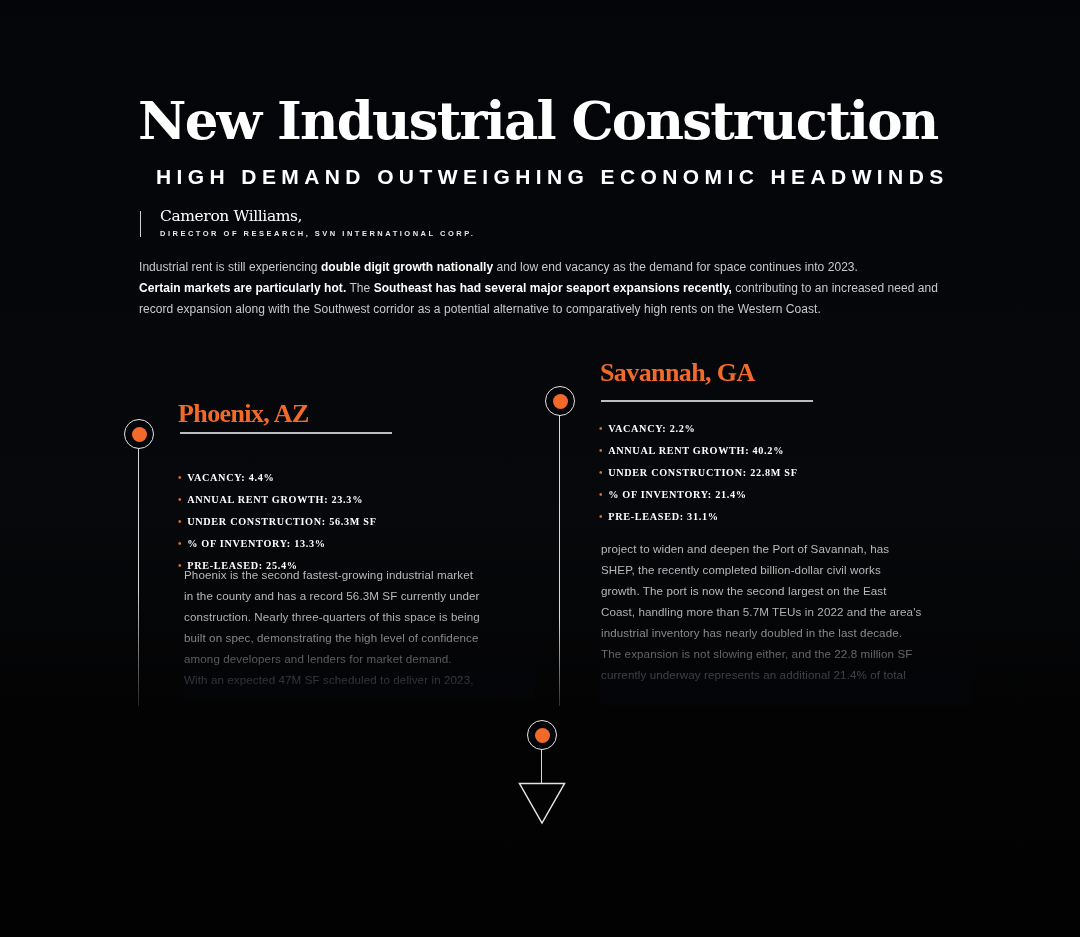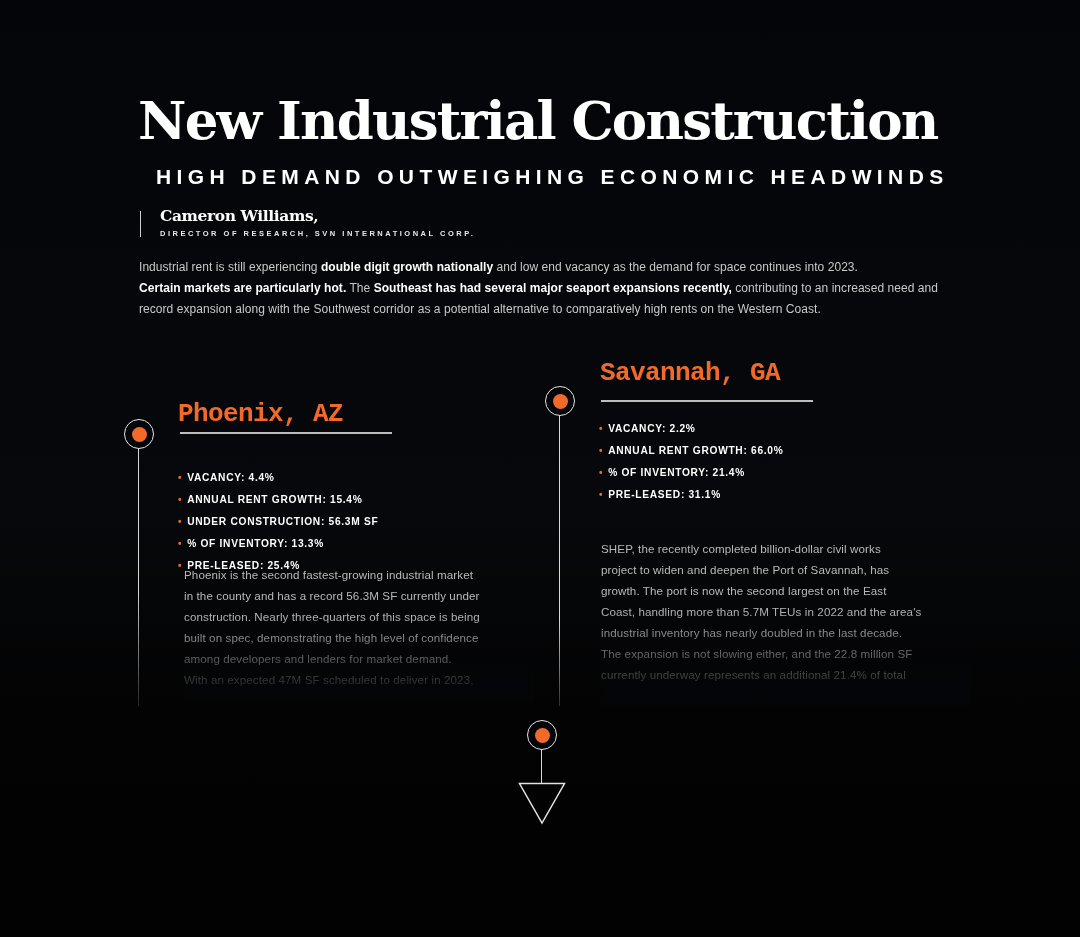--- a/index.html
+++ b/index.html
@@ -24,21 +24,21 @@
       position: absolute; left: 139px; top: 165px;
       font-family: "Liberation Sans", sans-serif; font-weight: bold;
       font-size: 21px; letter-spacing: 5.4px; color: #ffffff;
       white-space: nowrap; line-height: 24px; margin-left: 17px;
     }
     .author-bar {
       position: absolute; left: 140px; top: 211px; width: 1px; height: 26px; background: #cfcfcf;
     }
     .author-name {
       position: absolute; left: 160px; top: 206px;
-      font-family: "DejaVu Serif", serif; font-weight: bold; font-size: 15.5px;
+      font-family: "DejaVu Serif", serif; font-weight: normal; font-size: 15.5px;
       letter-spacing: -0.4px; color: #ffffff; white-space: nowrap; line-height: 20px;
     }
     .author-role {
       position: absolute; left: 160px; top: 229px;
       font-family: "Liberation Sans", sans-serif; font-weight: bold; font-size: 7.5px;
       letter-spacing: 2.5px; color: #e8e8e8; white-space: nowrap; line-height: 10px;
     }
 
     .intro {
       position: absolute; left: 139px; top: 257px; width: 830px;
@@ -53,28 +53,28 @@
       position: absolute; width: 30px; height: 30px; border-radius: 50%;
       border: 1.5px solid #e4e4e4; background: #040508;
     }
     .node .dot {
       position: absolute; left: 50%; top: 50%; width: 15px; height: 15px;
       margin-left: -7.5px; margin-top: -7.5px; border-radius: 50%; background: #f26a2a;
     }
     .arrow { position: absolute; left: 518px; top: 782px; }
 
     .city {
-      position: absolute; font-family: Liberation Mono, monospace; font-weight: bold;
+      position: absolute; font-family: Liberation Serif, serif; font-weight: bold;
       font-size: 26px; color: #f26a2a; letter-spacing: -0.6px; white-space: nowrap;
       line-height: 32px;
     }
     .rule { position: absolute; height: 1.5px; background: #bdbdbd; }
     .stats { position: absolute; list-style: none; }
     .stats li {
-      font-family: Liberation Sans, sans-serif; font-weight: bold; font-size: 10.2px;
+      font-family: Liberation Serif, serif; font-weight: bold; font-size: 10.2px;
       letter-spacing: 0.7px; color: #ffffff; height: 22px; line-height: 22px; white-space: nowrap;
     }
     .stats li .bullet { color: #f26a2a; margin-right: 5px; font-size: 10px; }
 
     .body-text {
       position: absolute; font-family: "Liberation Sans", sans-serif; font-size: 11.6px;
       line-height: 21px; color: #b9b9b9; letter-spacing: 0.1px;
     }
     .clip { position: absolute; overflow: hidden; }
     .fade {
@@ -113,49 +113,50 @@
   </div>
   <div class="tl-line" style="left:541px; top:749px; height:34px;"></div>
   <svg class="arrow" width="48" height="44" viewBox="0 0 48 44">
     <polygon points="1.5,1.5 46.5,1.5 24,41" fill="none" stroke="#e4e4e4" stroke-width="1.5"></polygon>
   </svg>
 
   <div class="city" style="left:178px; top:398px;">Phoenix, AZ</div>
   <div class="rule" style="left:180px; top:432px; width:212px;"></div>
   <ul class="stats" style="left:178px; top:450px;margin-top:17px;">
     <li><span class="bullet">•</span><span>VACANCY</span>: <span>4.4%</span></li>
-    <li><span class="bullet">•</span><span>ANNUAL RENT GROWTH</span>: <span>15.4%</span></li>
+    <li><span class="bullet">•</span><span>ANNUAL RENT GROWTH</span>: <span>23.3%</span></li>
     <li><span class="bullet">•</span><span>UNDER CONSTRUCTION</span>: <span>56.3M SF</span></li>
     <li><span class="bullet">•</span><span>% OF INVENTORY</span>: <span>13.3%</span></li>
     <li><span class="bullet">•</span><span>PRE-LEASED</span>: <span>25.4%</span></li>
   </ul>
   <div class="clip" style="left:184px; top:564px; width:350px; height:136px;">
     <div class="body-text" style="left:0; top:0; width:350px;">
       <div>Phoenix is the second fastest-growing industrial market</div>
       <div>in the county and has a record 56.3M SF currently under</div>
       <div>construction. Nearly three-quarters of this space is being</div>
       <div>built on spec, demonstrating the high level of confidence</div>
       <div>among developers and lenders for market demand.</div>
       <div>With an expected 47M SF scheduled to deliver in 2023,</div>
     </div>
     <div class="fade" style="top:50px; height:86px;"></div>
   </div>
 
   <div class="city" style="left:600px; top:357px;">Savannah, GA</div>
   <div class="rule" style="left:601px; top:400px; width:212px;"></div>
   <ul class="stats" style="left:599px; top:418px;">
     <li><span class="bullet">•</span><span>VACANCY</span>: <span>2.2%</span></li>
-    <li><span class="bullet">•</span><span>ANNUAL RENT GROWTH</span>: <span>66.0%</span></li>
+    <li><span class="bullet">•</span><span>ANNUAL RENT GROWTH</span>: <span>40.2%</span></li>
+    <li><span class="bullet">•</span><span>UNDER CONSTRUCTION</span>: <span>22.8M SF</span></li>
     <li><span class="bullet">•</span><span>% OF INVENTORY</span>: <span>21.4%</span></li>
     <li><span class="bullet">•</span><span>PRE-LEASED</span>: <span>31.1%</span></li>
   </ul>
   <div class="clip" style="left:601px; top:538px; width:370px; height:167px;">
     <div class="body-text" style="left:0; top:0; width:370px;">
+      <div>project to widen and deepen the Port of Savannah, has</div>
       <div>SHEP, the recently completed billion-dollar civil works</div>
-      <div>project to widen and deepen the Port of Savannah, has</div>
       <div>growth. The port is now the second largest on the East</div>
       <div>Coast, handling more than 5.7M TEUs in 2022 and the area's</div>
       <div>industrial inventory has nearly doubled in the last decade.</div>
       <div>The expansion is not slowing either, and the 22.8 million SF</div>
       <div>currently underway represents an additional 21.4% of total</div>
     </div>
     <div class="fade" style="top:70px; height:97px;"></div>
   </div>
 
 </div>

